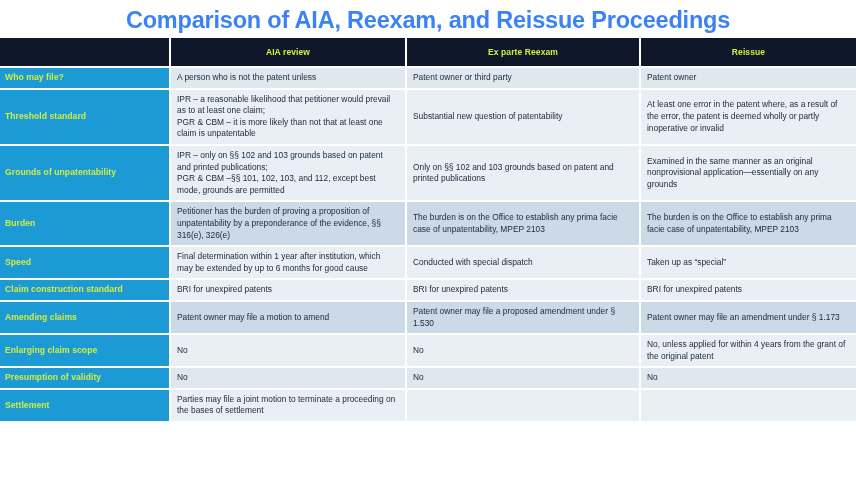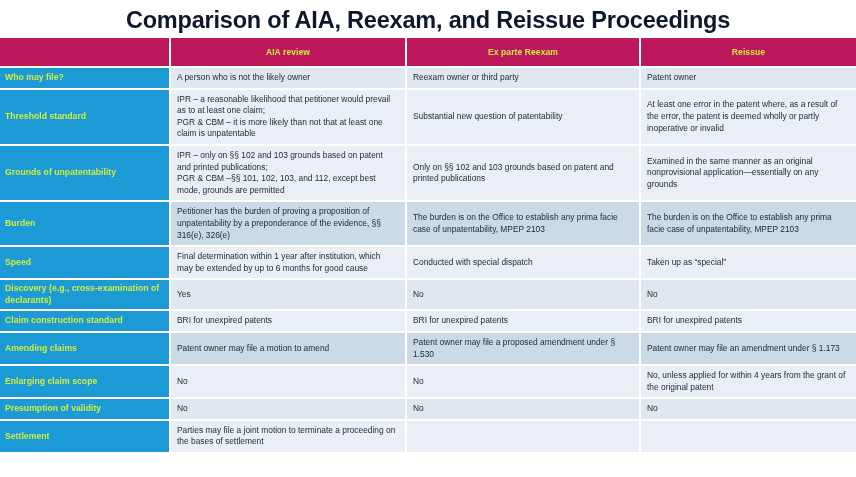--- a/index.html
+++ b/index.html
@@ -19,42 +19,42 @@
     width: 856px;
     height: 477px;
     background: #ffffff;
     box-sizing: border-box;
   }
   .title {
     width: 856px;
     text-align: center;
     font-size: 23.5px;
     font-weight: bold;
-    color: #0f172a;
+    color: #3b82f6;
     letter-spacing: -0.2px;
     padding-top: 3px;
     height: 38px;
     line-height: 34px;
     box-sizing: border-box;
     white-space: nowrap;
   }
   table.cmp {
     border-collapse: collapse;
     table-layout: fixed;
     width: 856px;
     margin: 0;
     border: 0;
   }
   table.cmp col.c-label { width: 170px; }
   table.cmp col.c-aia   { width: 236px; }
   table.cmp col.c-reex  { width: 234px; }
   table.cmp col.c-reis  { width: 216px; }
 
   th.hdr {
-    background: #be185d;
+    background: #0f172a;
     color: #d2ee3e;
     font-size: 8.5px;
     font-weight: bold;
     text-align: center;
     height: 28px;
     padding: 0 4px;
     border-right: 2px solid #ffffff;
     border-bottom: 2px solid #ffffff;
     vertical-align: middle;
     letter-spacing: 0.1px;
@@ -109,22 +109,22 @@
       <tr>
         <th class="hdr blank"></th>
         <th class="hdr">AIA review</th>
         <th class="hdr">Ex parte Reexam</th>
         <th class="hdr last">Reissue</th>
       </tr>
     </thead>
     <tbody>
       <tr class="band-a">
         <td class="rowlabel">Who may file?</td>
-        <td class="cell">A person who is not the likely owner</td>
-        <td class="cell">Reexam owner or  third party</td>
+        <td class="cell">A person who is not the patent unless</td>
+        <td class="cell">Patent owner or  third party</td>
         <td class="cell last">Patent owner</td>
       </tr>
       <tr class="band-b">
         <td class="rowlabel">Threshold standard</td>
         <td class="cell">IPR – a reasonable likelihood that petitioner would prevail as to at least one claim;
 PGR &amp; CBM – it is more likely than not that at least one claim is unpatentable</td>
         <td class="cell">Substantial new question of patentability</td>
         <td class="cell last">At least one error in the patent where, as a result of the error, the patent is deemed wholly or partly inoperative or invalid</td>
       </tr>
       <tr class="band-b">
@@ -138,26 +138,20 @@
         <td class="rowlabel">Burden</td>
         <td class="cell">Petitioner has the burden of proving a proposition of unpatentability by a preponderance of the evidence, §§ 316(e), 326(e)</td>
         <td class="cell">The burden is on the Office to establish any prima facie case of unpatentability, MPEP 2103</td>
         <td class="cell last">The burden is on the Office to establish any prima facie case of unpatentability, MPEP 2103</td>
       </tr>
       <tr class="band-b">
         <td class="rowlabel">Speed</td>
         <td class="cell">Final determination within 1 year after institution, which may be extended by up to 6 months for good cause</td>
         <td class="cell">Conducted with special dispatch</td>
         <td class="cell last">Taken up as “special”</td>
-      </tr>
-      <tr class="band-a">
-        <td class="rowlabel">Discovery (e.g., cross-examination of declarants)</td>
-        <td class="cell">Yes</td>
-        <td class="cell">No</td>
-        <td class="cell last">No</td>
       </tr>
       <tr class="band-b">
         <td class="rowlabel">Claim construction standard</td>
         <td class="cell">BRI for unexpired patents</td>
         <td class="cell">BRI for unexpired patents</td>
         <td class="cell last">BRI for unexpired patents</td>
       </tr>
       <tr class="band-c">
         <td class="rowlabel">Amending claims</td>
         <td class="cell">Patent owner may file a motion to amend</td>

